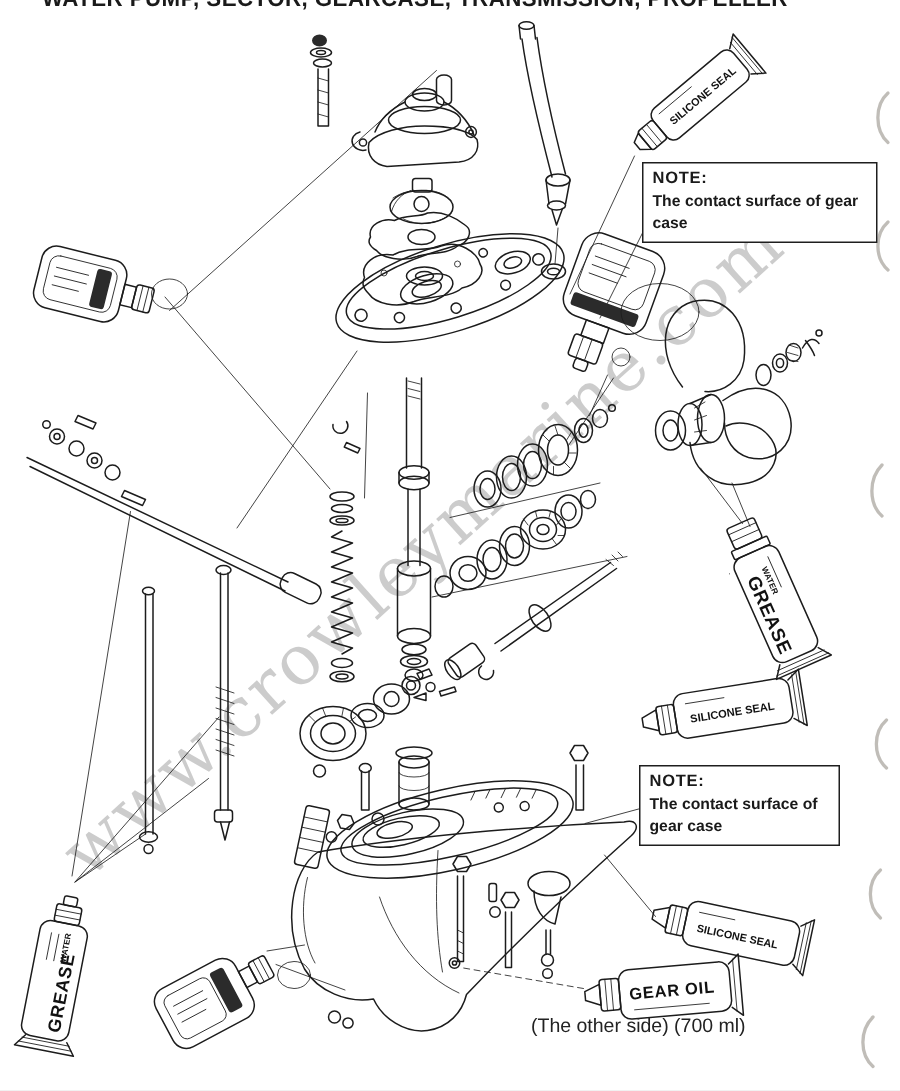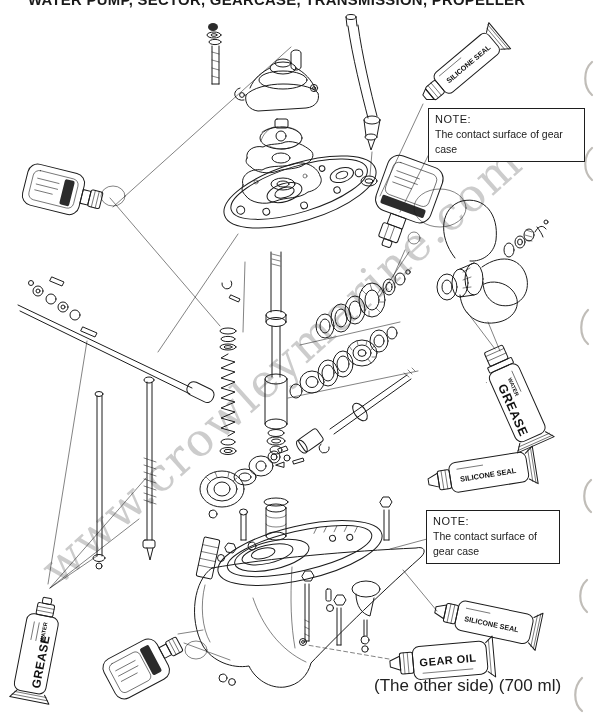--- a/index.html
+++ b/index.html
@@ -4,25 +4,25 @@
 <style>
   html,body{margin:0;padding:0;background:#e8e8e8;}
   .page{position:relative;width:600px;height:727px;background:#ffffff;overflow:hidden;
         font-family:"Liberation Sans",sans-serif;color:#1a1a1a;}
   .page-title{position:absolute;left:28px;top:-9px;font-size:15.5px;font-weight:800;
         letter-spacing:.3px;white-space:nowrap;transform:scaleX(.96);transform-origin:left top;}
   .watermark{position:absolute;left:0;top:0;transform:translate(30px,555px) rotate(-42deg);
         transform-origin:0 0;font-family:"DejaVu Serif",serif;font-size:46px;letter-spacing:2px;
         color:rgba(110,110,110,.35);white-space:nowrap;pointer-events:none;}
   .notebox{position:absolute;border:1.6px solid #1e1e1e;background:#fff;padding:3px 6px 4px 6px;
-        font-size:10.5px;font-weight:400;line-height:1.4;}
+        font-size:10.5px;font-weight:700;line-height:1.4;}
   .notebox .nb-h{display:block;font-size:11px;letter-spacing:.5px;}
   .note-top{left:428px;top:108px;width:143px;}
   .note-bottom{left:426px;top:510px;width:120px;}
-  .caption{position:absolute;left:374px;top:676px;font-size:17px;color:#222;}
+  .caption{position:absolute;left:354px;top:676px;font-size:13px;color:#222;}
   svg{position:absolute;left:0;top:0;}
   .ln{fill:none;stroke:#1c1c1c;stroke-width:1;stroke-linecap:round;stroke-linejoin:round;}
   .tn{stroke-width:.55;}
   .dk{fill:#2b2b2b;stroke:none;}
   .lb{fill:#111;stroke:none;font-family:"Liberation Sans",sans-serif;font-weight:bold;text-anchor:middle;}
   .dsh{stroke-dasharray:4 3;}
   .bind{fill:none;stroke:#b5b1ab;stroke-width:2.2;opacity:.85;}
 </style>
 </head>
 <body>

